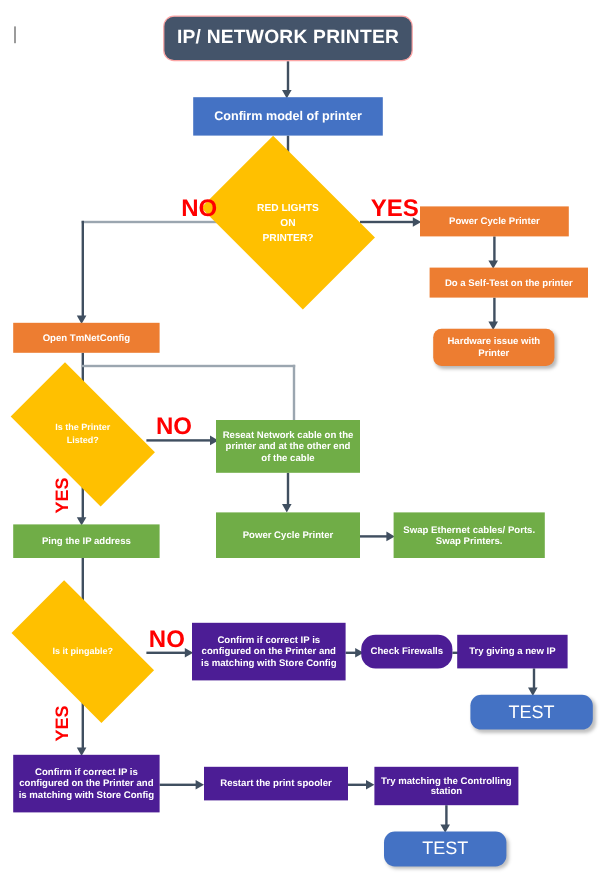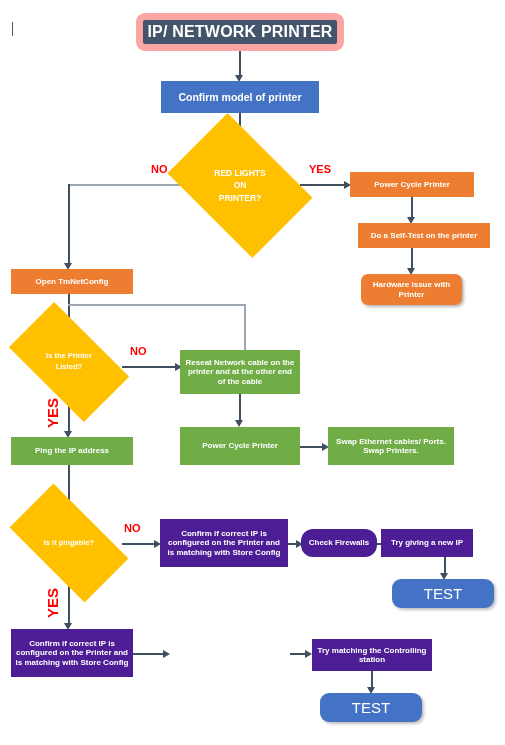--- a/index.html
+++ b/index.html
@@ -26,21 +26,21 @@
     text-align: center;
     color: #ffffff;
     line-height: 1.15;
     z-index: 3;
   }
   .node span { display: block; padding: 0 4px; }
 
   
   .n-title {
     background: #44546A;
-    border: 7px solid #fca5a5;
+    border: 1px solid #fca5a5;
     border-radius: 9px;
     font-size: 16px;
     font-weight: bold;
     letter-spacing: .2px;
   }
   
   .n-blue {
     background: #4472C4;
     font-size: 10.5px;
     font-weight: bold;
@@ -126,21 +126,21 @@
   .arrow.right {
     border-top: 4.5px solid transparent;
     border-bottom: 4.5px solid transparent;
     border-left: 7px solid #404F60;
   }
   
   .blabel {
     position: absolute;
     color: #FF0000;
     font-weight: bold;
-    font-size: 11px;
+    font-size: 20px;
     z-index: 4;
     font-family: "Liberation Sans", sans-serif;
   }
   .blabel.vert {
     transform: rotate(-90deg);
     transform-origin: left top;
     font-size: 15px;
   }
   .cursor-tick {
     position: absolute;
@@ -307,20 +307,23 @@
 
   <div class="node n-lblue" style="left:11px; top:629px; width:122px; height:48px; flex-direction:column;">
     <span>Confirm if correct IP is</span>
     <span>configured on the Printer and</span>
     <span>is matching with Store Config</span>
   </div>
 
   <div class="line" style="left:133px; top:653px; width:34px; height:2px;"></div>
   <div class="arrow right" style="left:163px; top:650px;"></div>
 
+  <div class="node n-lblue" style="left:170px; top:639px; width:120px; height:28px;">
+    <span>Restart the print spooler</span>
+  </div>
 
   <div class="line" style="left:290px; top:653px; width:19px; height:2px;"></div>
   <div class="arrow right" style="left:305px; top:650px;"></div>
 
   <div class="node n-lblue" style="left:312px; top:639px; width:120px; height:32px; flex-direction:column;">
     <span>Try matching the Controlling</span>
     <span>station</span>
   </div>
 
   <div class="line" style="left:371px; top:671px; width:2px; height:18px;"></div>

